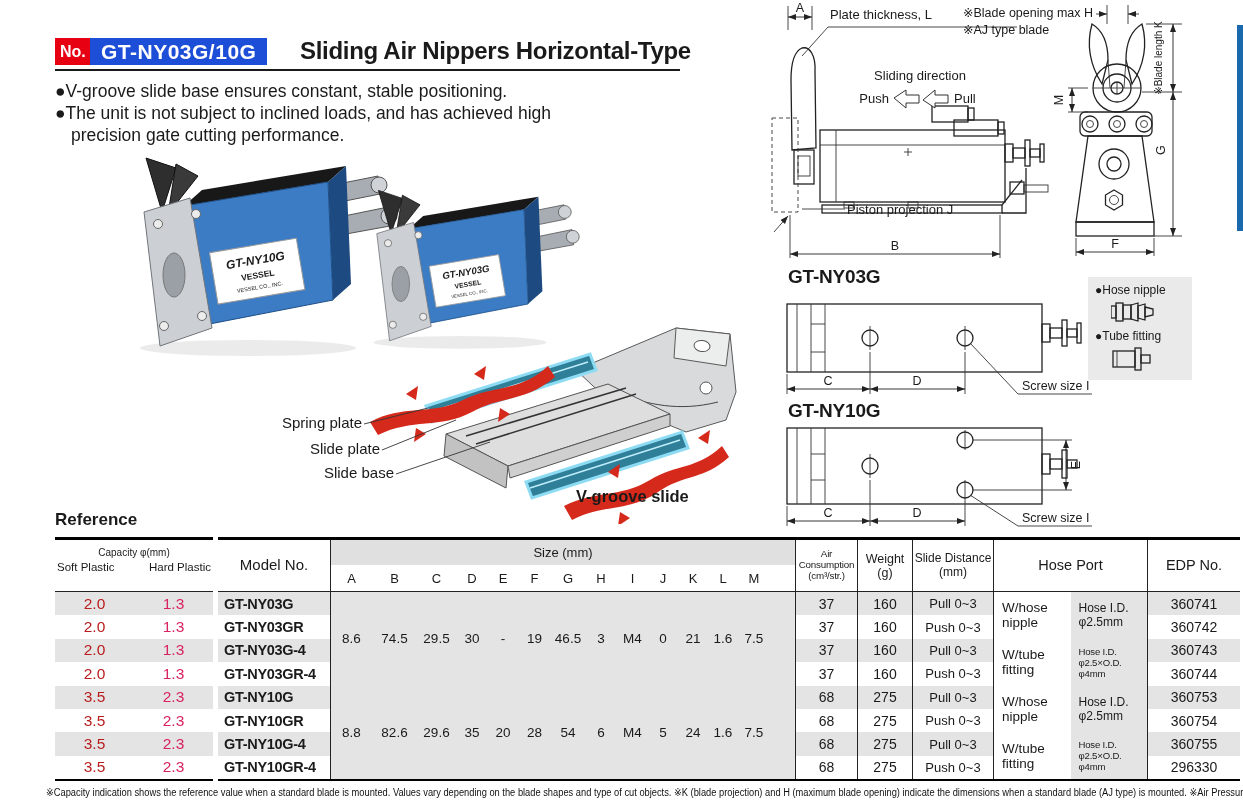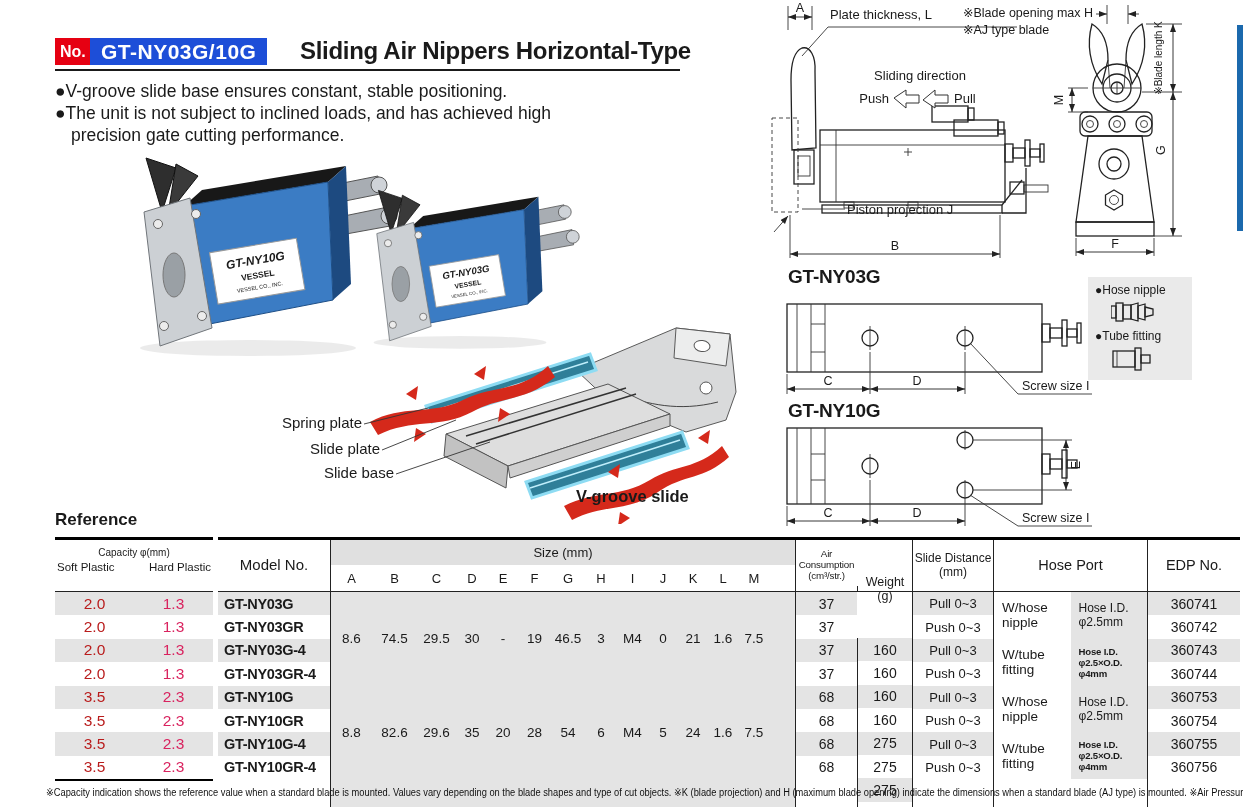--- a/index.html
+++ b/index.html
@@ -44,42 +44,42 @@
   .cap-head .l1{font-size:10px;padding-top:7px;}
   .cap-head .l2{font-size:11.5px;display:flex;justify-content:space-between;padding:3px 2px 0 2px;}
   .cap-row{height:23.4px;display:flex;}
   .cap-row span{flex:1;display:flex;align-items:center;justify-content:center;font-size:15.5px;}
   .soft{color:#b91c1c;} .hard{color:#d9235f;}
   .g{background:#e4e4e4;}
 
   .main-table{left:218px;top:537px;width:1022px;border-top:3px solid #000;border-bottom:2px solid #000;box-sizing:border-box;}
   .mt-header{display:flex;height:52px;border-bottom:1px solid #222;box-sizing:border-box;}
   .mt-body{display:flex;}
-  .c-model{width:112px;} .c-size{width:465px;} .c-air{width:62px;} .c-weight{width:55px;margin-top:46px;}
+  .c-model{width:112px;} .c-size{width:465px;} .c-air{width:62px;} .c-weight{width:55px;}
   .c-slide{width:81px;} .c-hose{width:154px;} .c-edp{width:93px;}
   .bl{border-left:1px solid #222;box-sizing:border-box;}
   .h-cell{display:flex;flex-direction:column;align-items:center;justify-content:center;line-height:1.12;}
   .h-model{font-size:15px;} .h-air span{font-size:9.8px;letter-spacing:-.2px;}
   .h-weight span{font-size:12.5px;} .h-slide span{font-size:12px;}
   .h-hose{font-size:14.5px;} .h-edp{font-size:14.5px;}
   .h-size-band{height:25px;background:#e0e0e0;display:flex;align-items:center;justify-content:center;font-size:13px;}
   .size-grid{display:grid;grid-template-columns:41px 45px 39px 32px 30px 33px 34px 32px 31px 30px 30px 30px 32px 1fr;}
   .size-grid span{display:flex;align-items:center;justify-content:center;font-size:13px;}
   .h-letters{height:26px;}
   .cell{height:23.4px;display:flex;align-items:center;justify-content:center;font-size:14px;}
   .model-cell{justify-content:flex-start;padding-left:6px;font-weight:bold;font-size:14.5px;letter-spacing:-.3px;box-sizing:border-box;}
   .slide-cell{font-size:13px;}
   .size-block{height:93.6px;background:#e4e4e4;display:flex;align-items:center;}
   .size-block .size-grid{width:100%;}
   .size-grid .v{font-size:13.5px;}
   .c-size.body-size{background:#e4e4e4;}
   .hose-cell{height:46.8px;display:flex;flex-direction:row;}
   .hose-cell div{flex:1;display:flex;align-items:center;padding-left:8px;font-size:13.5px;}
   .hose-cell .l2g{background:#e4e4e4;font-size:12px;}
-  .hose-cell .sm{font-size:9.6px;letter-spacing:-.2px;font-weight:bold;}
+  .hose-cell .sm{font-size:9.6px;letter-spacing:-.2px;}
 
   .footnote{left:46px;top:787px;font-size:10px;white-space:nowrap;transform:scaleX(.93);transform-origin:left;color:#111;}
 </style>
 </head>
 <body>
 
 <div id="page">
 
   <svg width="0" height="0" style="position:absolute">
     <defs>
@@ -543,20 +543,20 @@
         </div>
       </div>
       <div class="c-edp bl">
         <div class="cell g">360741</div>
           <div class="cell">360742</div>
         <div class="cell g">360743</div>
           <div class="cell">360744</div>
         <div class="cell g">360753</div>
           <div class="cell">360754</div>
         <div class="cell g">360755</div>
-          <div class="cell">360756</div>
+          <div class="cell">296330</div>
       </div>
     </div>
   </div>
 
   <div class="abs footnote">※Capacity indication shows the reference value when a standard blade is mounted. Values vary depending on the blade shapes and type of cut objects.  ※K (blade projection) and H (maximum blade opening) indicate the dimensions when a standard blade (AJ type) is mounted.  ※Air Pressure…0.4~0.5MPa</div>
 
 </div>
 
 </body></html>

